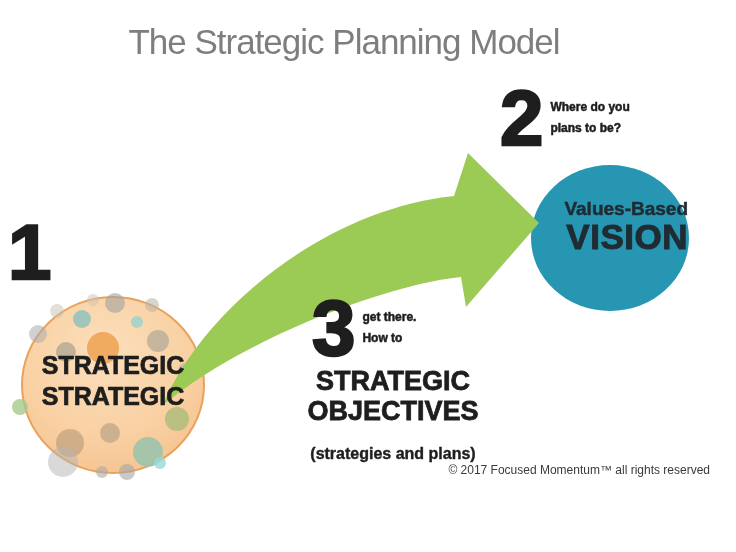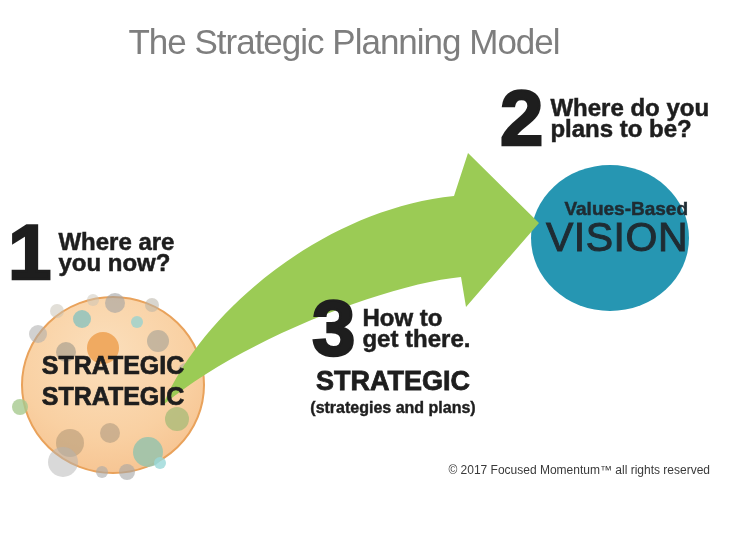--- a/index.html
+++ b/index.html
@@ -22,43 +22,43 @@
     font-size:35px;letter-spacing:-1px;color:var(--title-gray,#7e7e7e);
     font-weight:400;white-space:nowrap;
   }
   .step{display:flex;align-items:center;}
   .step .num{
     font-size:78px;line-height:62px;font-weight:900;
     -webkit-text-stroke:2.5px var(--ink,#1e1e1e);
     letter-spacing:-2px;
   }
   .step .lbl{
-    margin-left:9px;font-size:24px;line-height:21px;font-weight:700;
+    margin-left:9px;font-size:12px;line-height:21px;font-weight:700;
     -webkit-text-stroke:0.5px var(--ink,#1e1e1e);white-space:nowrap;
   }
   .step1{left:8px;top:221px;}
   .step2{left:500px;top:87px;}
   .step3{left:312px;top:297px;}
 
   .assess-label{
     left:12px;top:350px;width:202px;text-align:center;
     font-size:25px;line-height:31px;font-weight:700;
     -webkit-text-stroke:0.7px var(--ink,#1e1e1e);white-space:nowrap;
   }
   .vision-label{
     left:533px;top:197px;width:155px;text-align:right;
     color:var(--vision-ink,#1f2c33);white-space:nowrap;
   }
   .vision-label .l1{font-size:19px;line-height:23px;font-weight:700;-webkit-text-stroke:0.5px var(--vision-ink,#1f2c33);}
-  .vision-label .l2{font-size:41px;line-height:34px;font-weight:400;-webkit-text-stroke:1px var(--vision-ink,#1f2c33);letter-spacing:0.5px;}
+  .vision-label .l2{font-size:35px;line-height:34px;font-weight:700;-webkit-text-stroke:1px var(--vision-ink,#1f2c33);letter-spacing:0.5px;}
   .objectives{
     left:283px;top:366px;width:220px;text-align:center;white-space:nowrap;
   }
   .objectives .l1,.objectives .l2{font-size:27px;line-height:30px;font-weight:700;-webkit-text-stroke:0.8px var(--ink,#1e1e1e);}
-  .objectives .l3{font-size:16px;line-height:20px;font-weight:700;margin-top:2px;-webkit-text-stroke:0.4px var(--ink,#1e1e1e);}
+  .objectives .l3{font-size:16px;line-height:20px;font-weight:700;margin-top:18px;-webkit-text-stroke:0.4px var(--ink,#1e1e1e);}
   .copyright{
     right:26px;top:463px;font-size:12px;color:#3a3a3a;white-space:nowrap;
   }
 </style>
 </head>
 <body>
 
 <div class="stage">
 
   <svg width="736" height="552" viewBox="0 0 736 552">
@@ -103,44 +103,41 @@
   <div class="abs step step2">
     <div class="num">2</div>
     <div class="lbl">
       <div>Where do you</div>
       <div>plans to be?</div>
     </div>
   </div>
 
   <div class="abs step step1">
     <div class="num">1</div>
-    <div class="lbl">
-      <div>Where are</div>
-      <div>you now?</div>
-    </div>
   </div>
 
   <div class="abs step step3">
     <div class="num">3</div>
     <div class="lbl">
+      <div>get there.</div>
       <div>How to</div>
-      <div>get there.</div>
     </div>
   </div>
 
   <div class="abs assess-label">
     <div>STRATEGIC</div>
     <div>STRATEGIC</div>
   </div>
 
   <div class="abs vision-label">
     <div class="l1">Values-Based</div>
     <div class="l2">VISION</div>
   </div>
 
   <div class="abs objectives">
     <div class="l1">STRATEGIC</div>
+    <div class="l2">OBJECTIVES</div>
     <div class="l3">(strategies and plans)</div>
   </div>
 
   <div class="abs copyright">© 2017 Focused Momentum™ all rights reserved</div>
 
 </div>
 
 </body></html>

